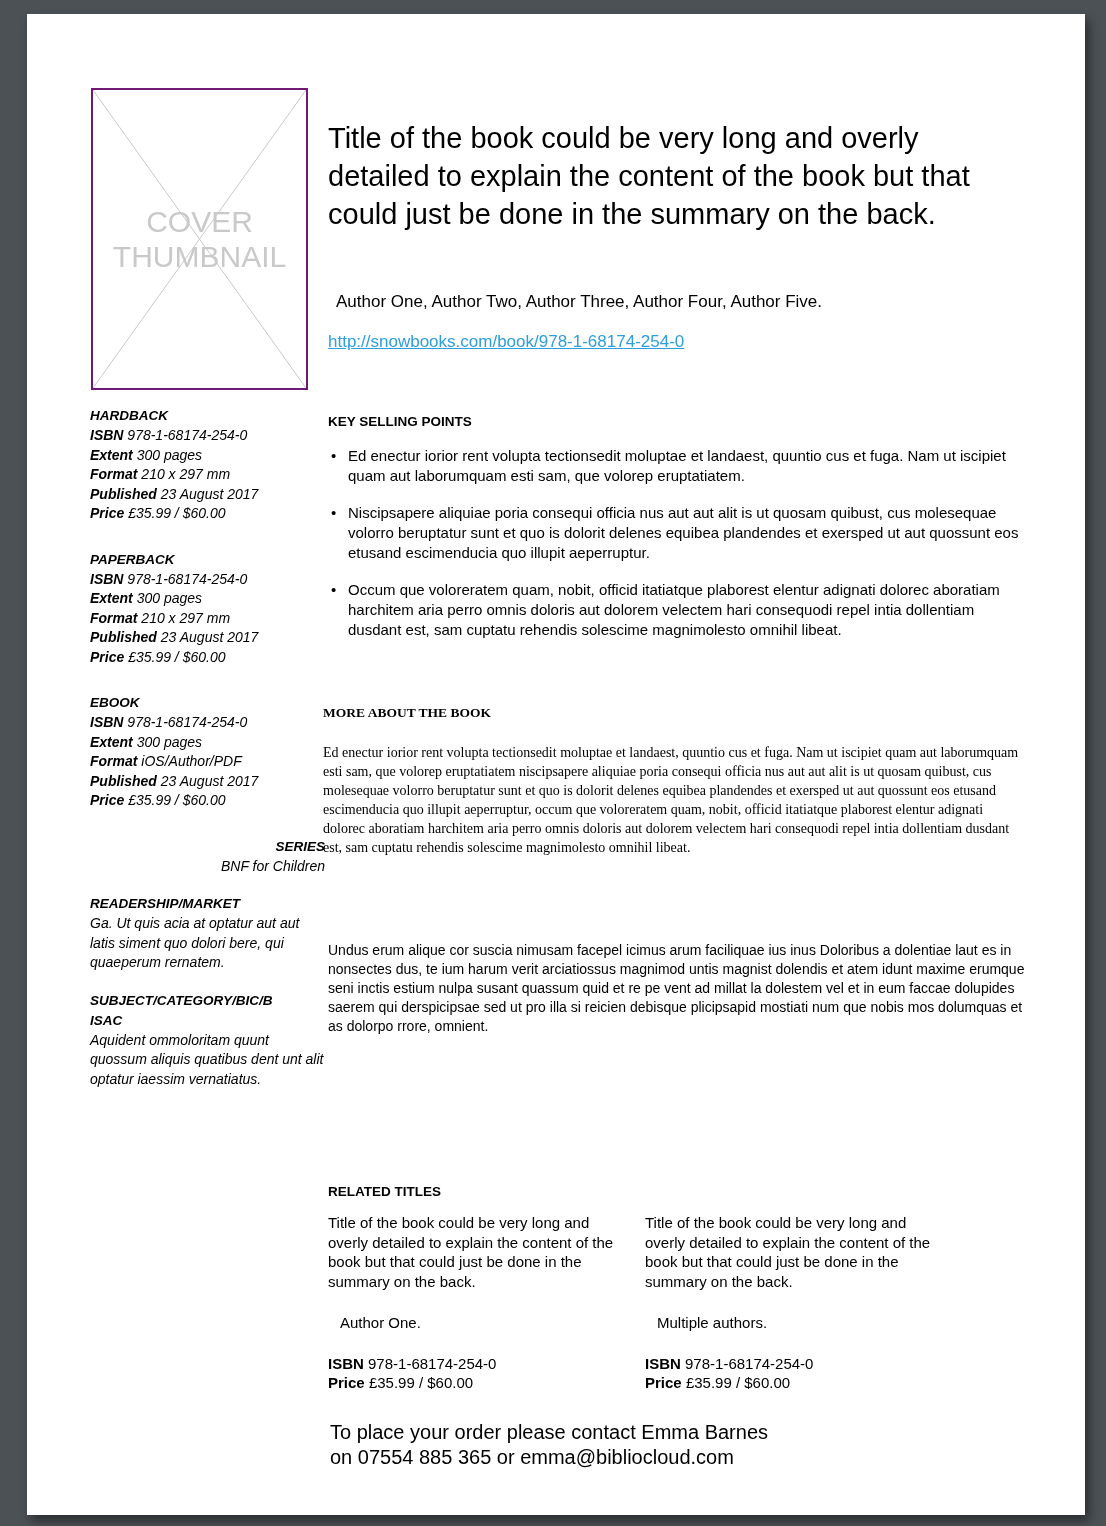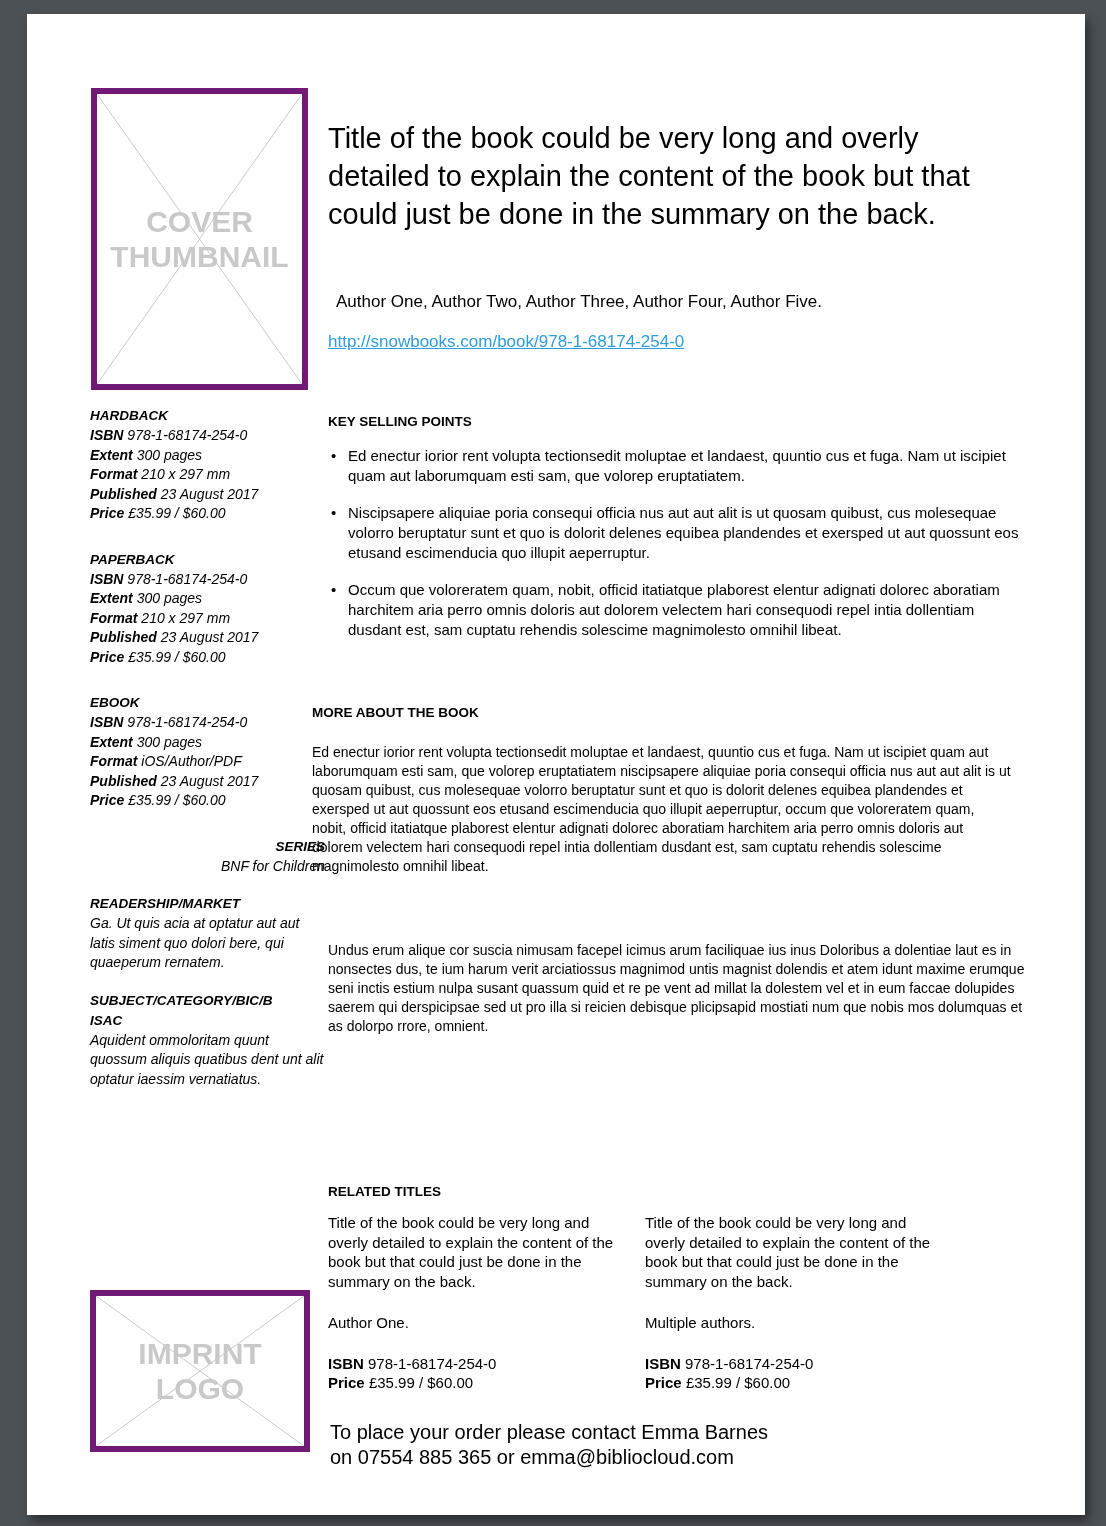--- a/index.html
+++ b/index.html
@@ -13,22 +13,21 @@
   .page {
     position: absolute;
     left: 27px; top: 14px;
     width: 1058px; height: 1501px;
     background: #ffffff;
     box-shadow: 4px 6px 10px rgba(0,0,0,0.45);
   }
   
   .placeholder {
     position: absolute;
-    border: 6px solid #701a75;
-    font-weight: bold;
+    border: 2px solid #701a75;
   }
   .placeholder svg { position: absolute; left: 0; top: 0; width: 100%; height: 100%; }
   .placeholder .ph-label {
     position: absolute; left: 0; right: 0; top: 50%;
     transform: translateY(-50%);
     text-align: center;
     color: #c9c9c9;
     font-size: 30px;
     line-height: 1.15;
     background: transparent;
@@ -59,28 +58,28 @@
   .sb-row b { font-weight: 700; }
   
   .section-heading { font-size: 13.5px; font-weight: 700; line-height: 17px; }
   .ksp { position: absolute; left: 301px; top: 399px; width: 700px; }
   .ksp ul { list-style: none; margin-top: 16px; }
   .ksp li {
     position: relative; padding-left: 20px; margin-bottom: 17px;
     font-size: 15px; line-height: 20px;
   }
   .ksp li::before { content: "\2022"; position: absolute; left: 3px; top: 0; }
-  .more-about { position: absolute; left: 285px; top: 690px; width: 700px; }
+  .more-about { position: absolute; left: 296px; top: 690px; width: 700px; font-family: Liberation Serif, serif; }
   .more-about p, .about-authors p { margin-top: 22px; font-size: 14px; line-height: 19px; }
   .about-authors { position: absolute; left: 301px; top: 905px; width: 706px; }
   .related { position: absolute; left: 301px; top: 1169px; width: 700px; }
   .related-grid { display: flex; margin-top: 13px; }
   .related-item { width: 300px; font-size: 15px; line-height: 19.5px; }
   .related-item + .related-item { margin-left: 17px; }
-  .related-item .rt-author { margin-top: 22px; }
+  .related-item .rt-author { margin-top: 22px; margin-left: 12px; }
   .related-item .rt-meta { margin-top: 21px; }
   .footer-contact {
     position: absolute; left: 303px; top: 1406px; width: 445px;
     font-size: 20px; font-weight: 400; line-height: 25px;
   }
 </style>
 </head>
 <body>
 
 <div class="page">
@@ -179,23 +178,16 @@
         <div class="rt-author">Multiple authors.</div>
         <div class="rt-meta">
           <div><b>ISBN</b> <span>978-1-68174-254-0</span></div>
           <div><b>Price</b> <span>£35.99 / $60.00</span></div>
         </div>
       </div>
 
     </div>
   </div>
 
-  <div class="placeholder imprint-box">
-    <svg viewBox="0 0 100 100" preserveAspectRatio="none">
-      <line x1="0" y1="0" x2="100" y2="100" stroke="#c9c9c9" stroke-width="1" vector-effect="non-scaling-stroke"></line>
-      <line x1="100" y1="0" x2="0" y2="100" stroke="#c9c9c9" stroke-width="1" vector-effect="non-scaling-stroke"></line>
-    </svg>
-    <div class="ph-label">IMPRINT LOGO</div>
-  </div>
 
   <div class="footer-contact">To place your order please contact Emma Barnes on 07554 885 365 or emma@bibliocloud.com</div>
 
 </div>
 
 </body></html>

